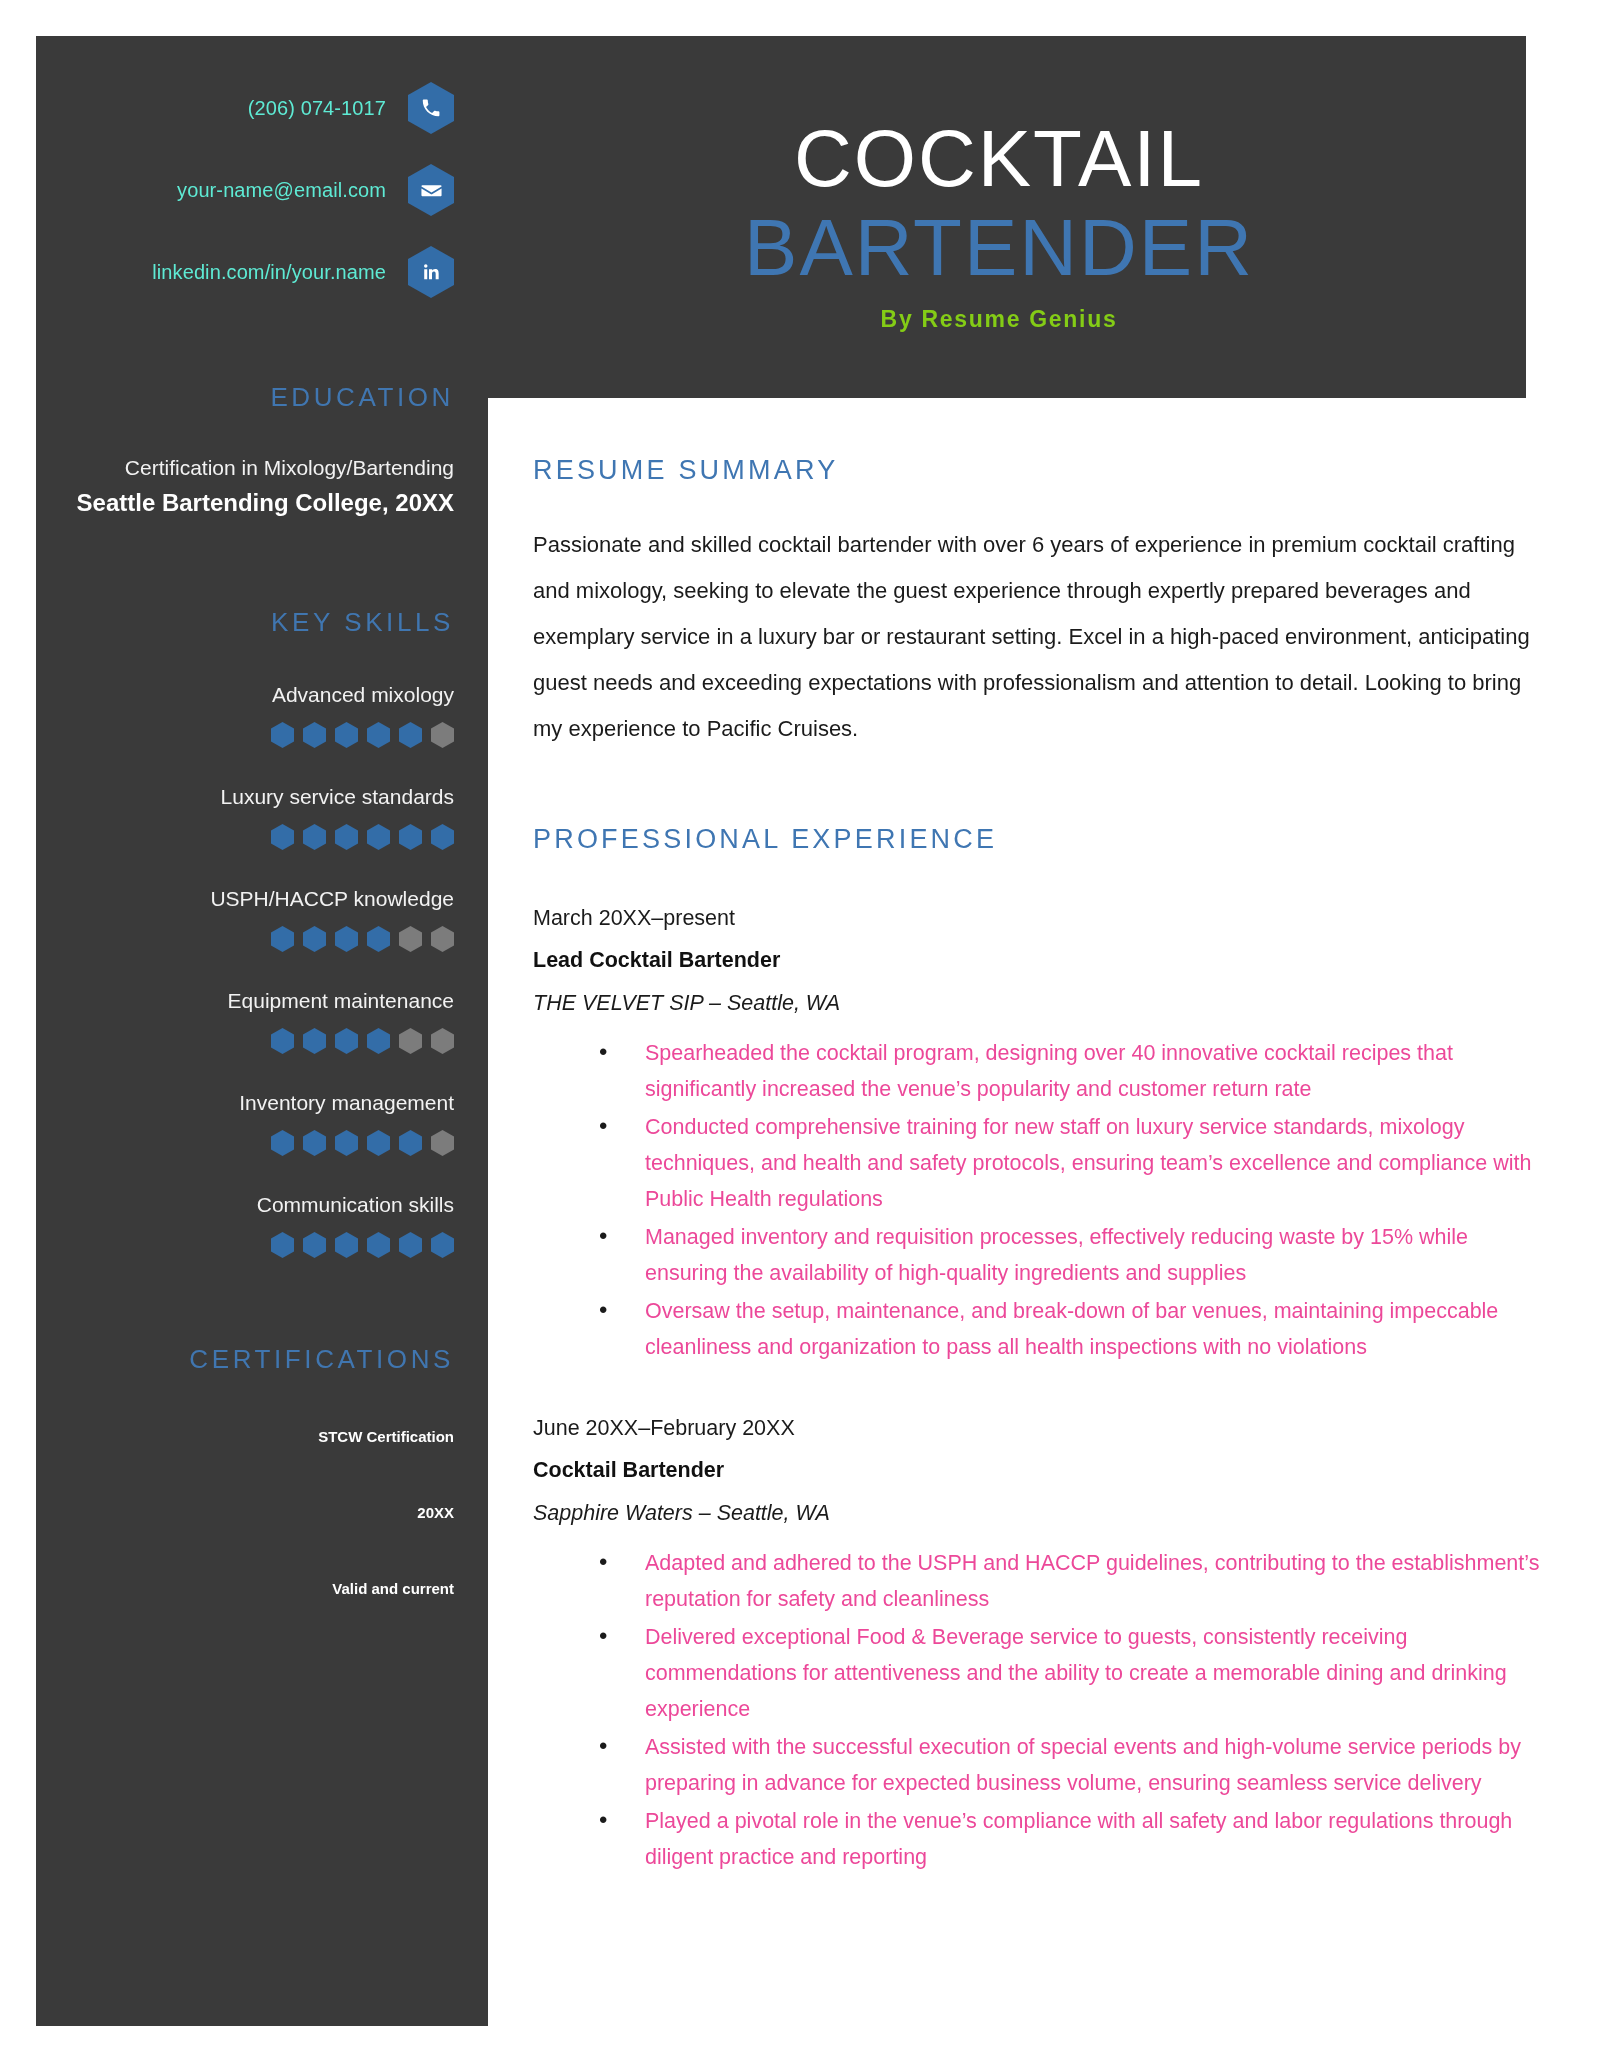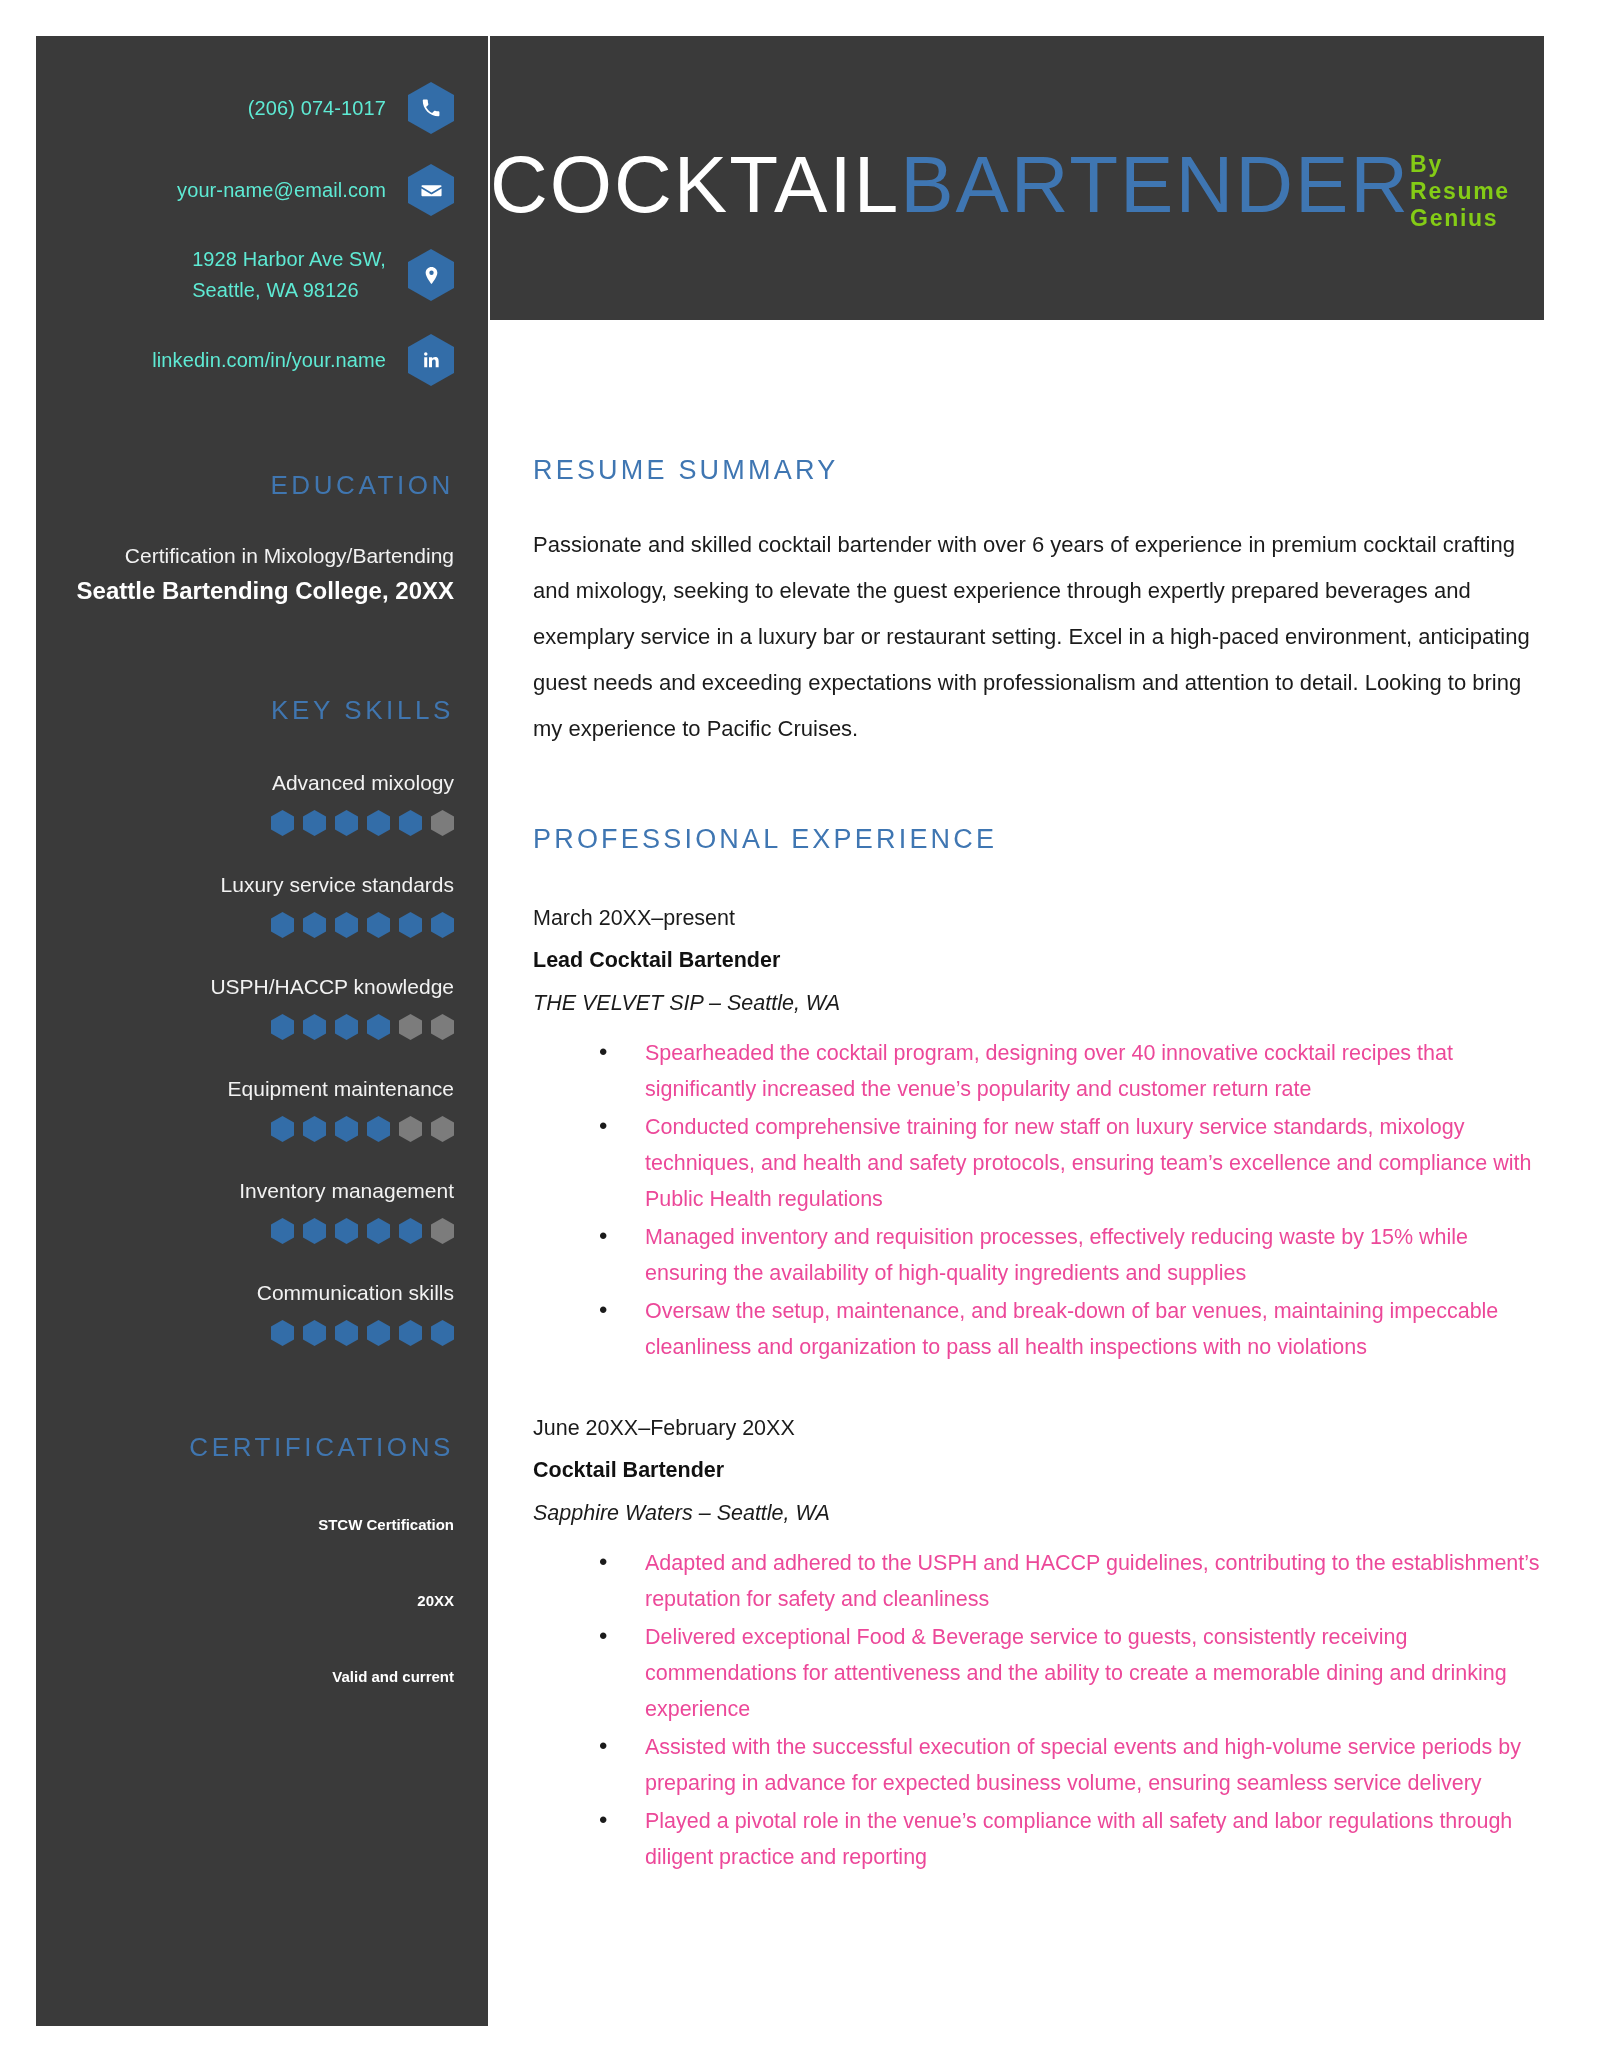--- a/index.html
+++ b/index.html
@@ -114,28 +114,28 @@
     line-height: 36px;
     color: #ffffff;
     font-weight: 700;
     margin-top: 40px;
   }
   .cert-line.first { margin-top: 44px; }
 
   
   .header {
     position: absolute;
-    left: 490px;
+    left: 472px;
     top: 36px;
     width: 1054px;
-    height: 284px;
+    height: 362px;
     background: #3a3a3a;
     box-sizing: border-box;
     display: flex;
-    flex-direction: row;
+    flex-direction: column;
     align-items: center;
     justify-content: center;
     padding-top: 14px;
   }
   .title-1 {
     color: #ffffff;
     font-size: 80px;
     font-weight: 400;
     letter-spacing: 2px;
     line-height: 86px;
@@ -238,31 +238,20 @@
 
     <div class="contact-row">
       <div class="contact-text">your-name@email.com</div>
       <div class="hexicon">
         <svg width="23" height="23" viewBox="0 0 24 24" fill="#ffffff">
             <path d="M2.5 6.5h19c.6 0 1 .4 1 1v.3L12 14.2 1.5 7.8v-.3c0-.6.4-1 1-1zm-1 3.3 10 6.1c.3.2.7.2 1 0l10-6.1V17c0 .6-.4 1-1 1h-19c-.6 0-1-.4-1-1V9.8z"></path>
           </svg>
       </div>
     </div>
 
-    <div class="contact-row">
-      <div class="contact-text">
-        <div>1928 Harbor Ave SW,</div>
-        <div>Seattle, WA 98126</div>
-      </div>
-      <div class="hexicon">
-        <svg width="21" height="23" viewBox="0 0 24 24" fill="#ffffff">
-            <path d="M12 2.2c-3.7 0-6.7 3-6.7 6.7 0 5 6.7 12.9 6.7 12.9s6.7-7.9 6.7-12.9c0-3.7-3-6.7-6.7-6.7zm0 9.2a2.5 2.5 0 1 1 0-5 2.5 2.5 0 0 1 0 5z"></path>
-          </svg>
-      </div>
-    </div>
 
     <div class="contact-row">
       <div class="contact-text">linkedin.com/in/your.name</div>
       <div class="hexicon">
         <svg width="22" height="22" viewBox="0 0 24 24" fill="#ffffff">
             <path d="M4.6 8.9h3.3V20H4.6V8.9zm1.7-5.3a1.9 1.9 0 1 1 0 3.8 1.9 1.9 0 0 1 0-3.8zM10.2 8.9h3.1v1.5h.05c.44-.83 1.5-1.7 3.1-1.7 3.3 0 3.9 2.2 3.9 5V20h-3.25v-5.6c0-1.34-.02-3.06-1.87-3.06-1.87 0-2.16 1.46-2.16 2.96V20h-3.25V8.9z"></path>
           </svg>
       </div>
     </div>
 

